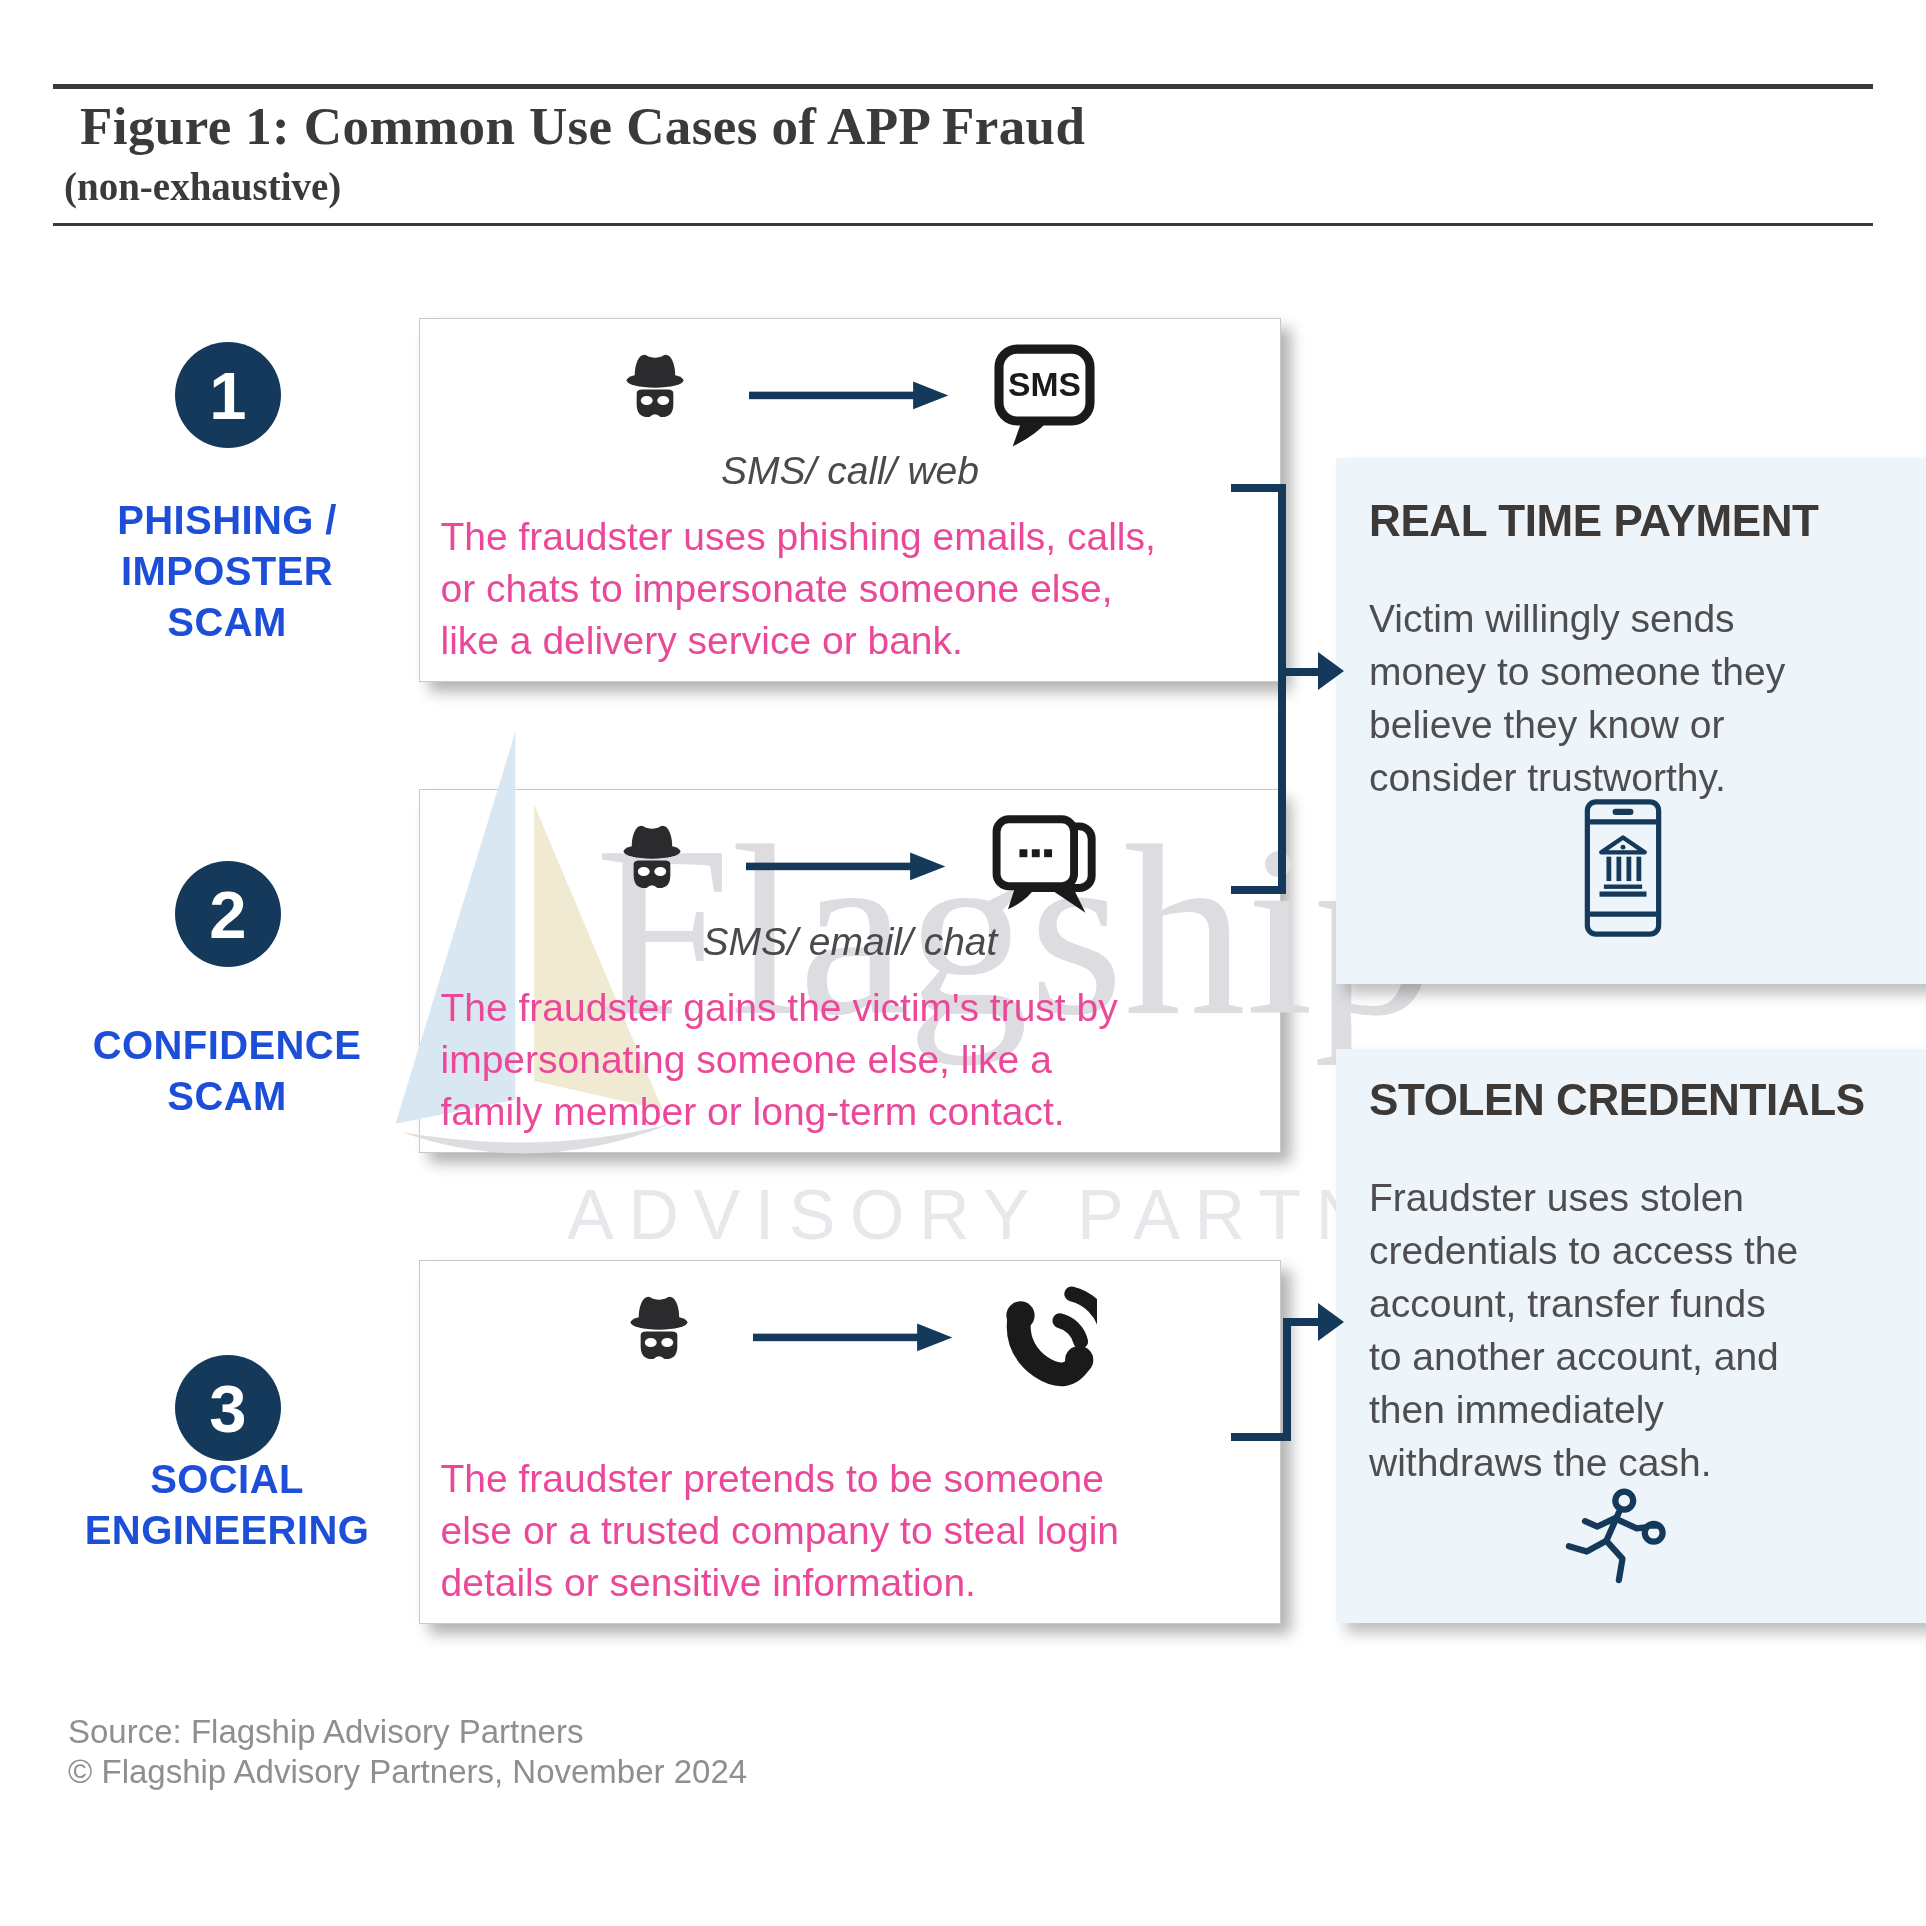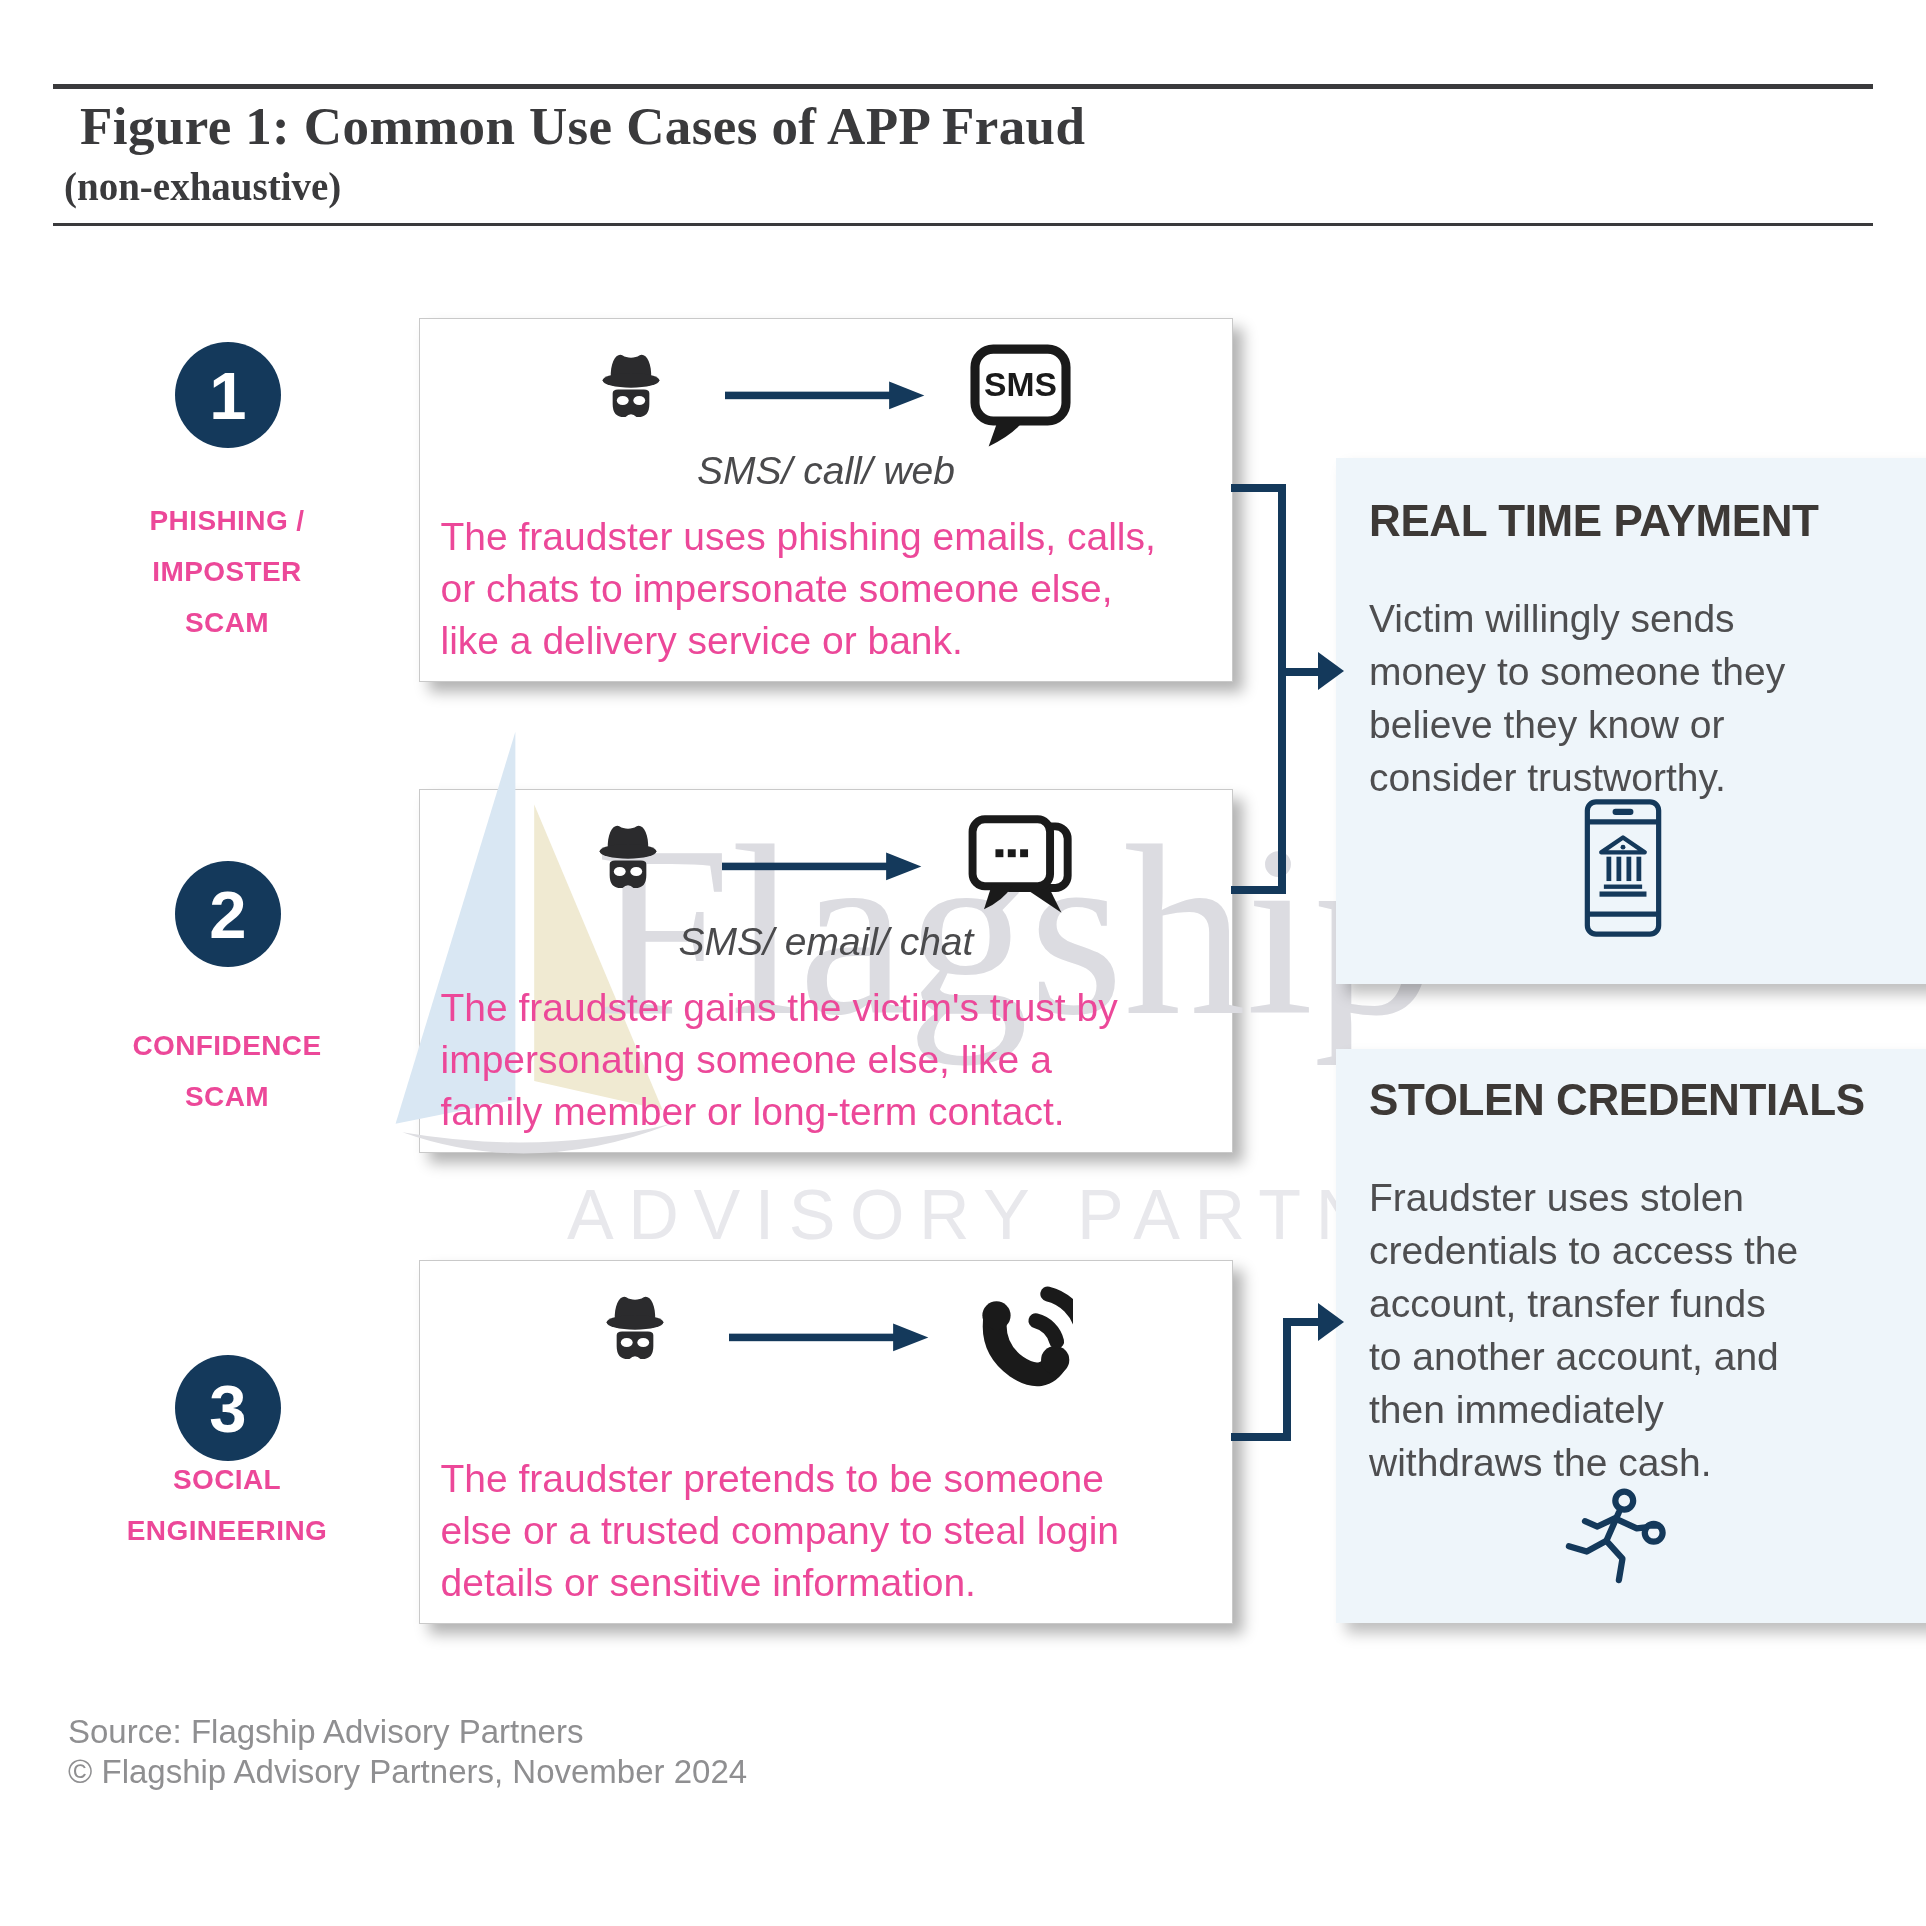--- a/index.html
+++ b/index.html
@@ -33,28 +33,29 @@
     font-size:70px;letter-spacing:14.6px;color:#e8e8ec;white-space:nowrap;
   }
   
   .num-circle{
     position:absolute;left:175px;width:106px;height:106px;border-radius:50%;
     background:#14395b;color:#ffffff;display:flex;align-items:center;justify-content:center;
     font-size:67px;font-weight:bold;
   }
   .uc-label{
     position:absolute;left:26px;width:402px;text-align:center;
-    font-size:28px;font-weight:bold;color:#ec4899;line-height:51px;
+    font-size:40px;font-weight:bold;color:#1d4ed8;line-height:51px;
     white-space:pre-line;letter-spacing:0.4px;
   }
   
   .uc-box{
     position:absolute;left:419px;width:812px;height:362px;
     background:#ffffff;border:1.7px solid #c9c9c9;
     box-shadow:10.3px 10.3px 13.7px rgba(0,0,0,0.30);
+    padding-left:48px;
   }
   .uc-content{position:absolute;inset:0;z-index:2;}
   .icon-row{
     position:absolute;left:0;right:0;top:22px;height:108px;
     display:flex;align-items:center;justify-content:center;gap:39px;
   }
   .channels{
     position:absolute;left:0;right:0;top:130px;text-align:center;
     font-size:39px;font-style:italic;color:#4a4a4c;
   }

